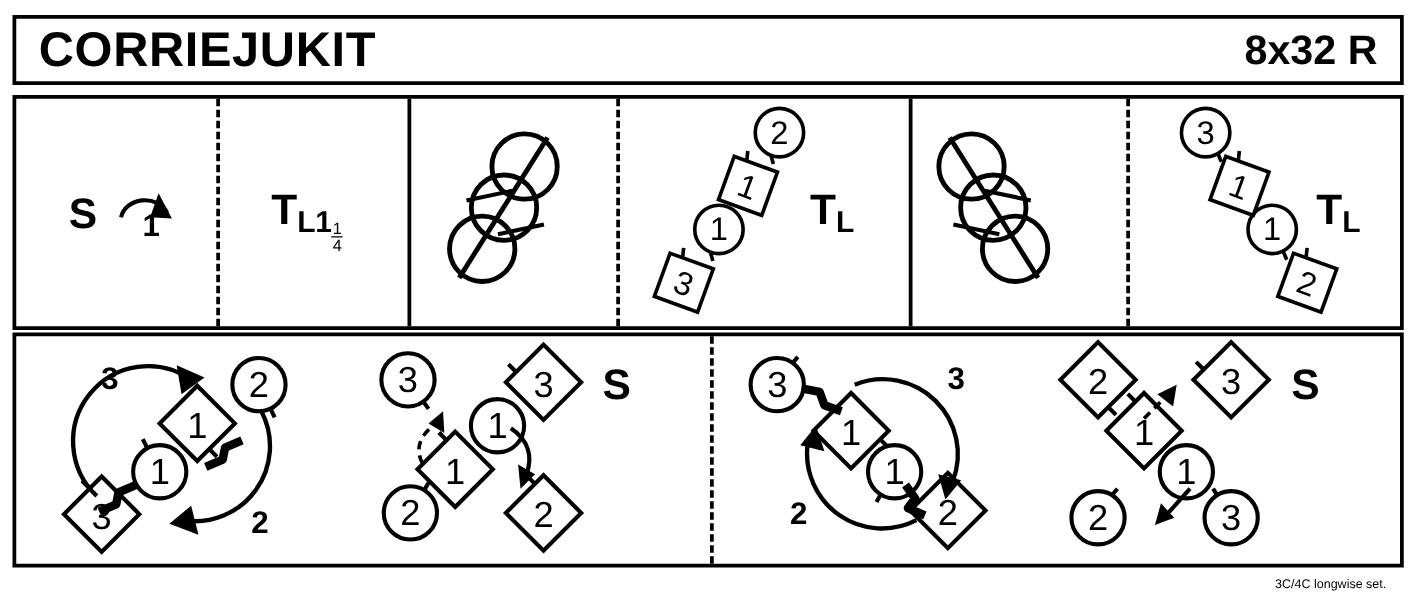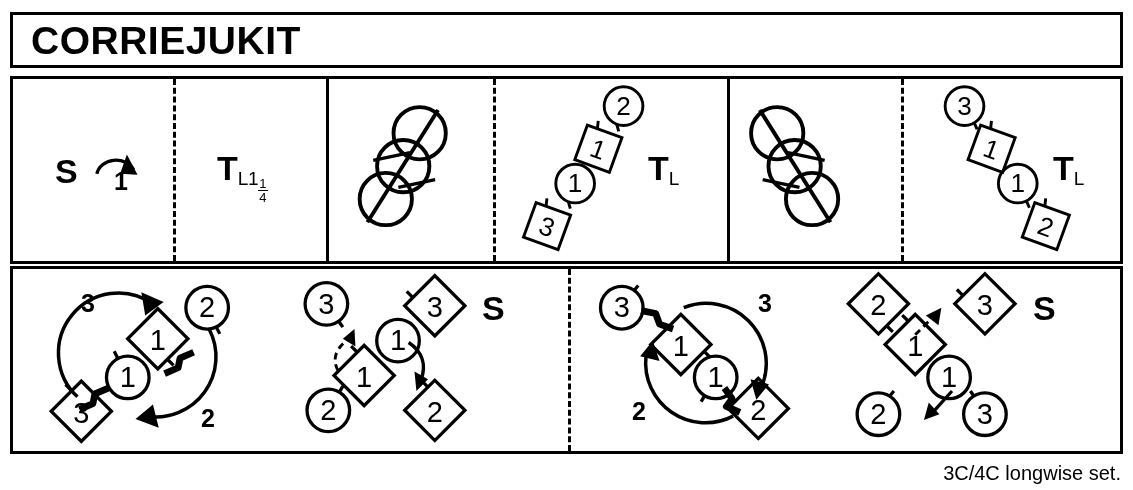--- a/index.html
+++ b/index.html
@@ -22,42 +22,43 @@
   .vdiv{position:absolute;top:0;bottom:0;width:0;border-left:3px solid #000;}
   .vdiv.dash{border-left:3px dashed #000;}
 
   
   .cell{position:absolute;top:0;height:100%;box-sizing:border-box;}
 
   
   .mark{position:absolute;line-height:1;white-space:nowrap;}
   .big-s{font-size:34px;font-weight:bold;}
   .big-t{font-size:34px;font-weight:bold;}
-  .sub{font-size:19px;font-weight:normal;vertical-align:-.28em;letter-spacing:-.3px;}
+  .sub{font-size:24px;font-weight:bold;vertical-align:-.28em;letter-spacing:-.3px;}
   .arrow-num{font-size:25px;font-weight:bold;}
 
   
   .frac{display:inline-flex;flex-direction:column;align-items:center;
         vertical-align:-.62em;font-size:13px;line-height:1.02;}
   .frac .num{display:block;padding:0 1px;}
   .frac .den{display:block;border-top:1.6px solid #000;padding:0 1px;}
 
   .svg-layer{position:absolute;left:0;top:0;width:100%;height:100%;overflow:visible;pointer-events:none;}
 
   
   .footer-left{position:absolute;left:10px;top:460px;font-size:16px;}
-  .footer-right{position:absolute;right:12px;top:462px;font-size:20px;}
+  .footer-right{position:absolute;right:24px;top:462px;font-size:10px;}
 </style>
 </head>
 <body>
 
 <div class="sheet">
 
   <div class="frame" id="title-frame">
     <div class="title-text">CORRIEJUKIT</div>
+    <div class="meter-text">8x32 R</div>
   </div>
 
   <div class="frame" id="row1-frame">
 
     <div class="vdiv dash" style="left:160px"></div>
     <div class="vdiv" style="left:313px"></div>
     <div class="vdiv dash" style="left:480px"></div>
     <div class="vdiv" style="left:714px"></div>
     <div class="vdiv dash" style="left:888px"></div>
 

